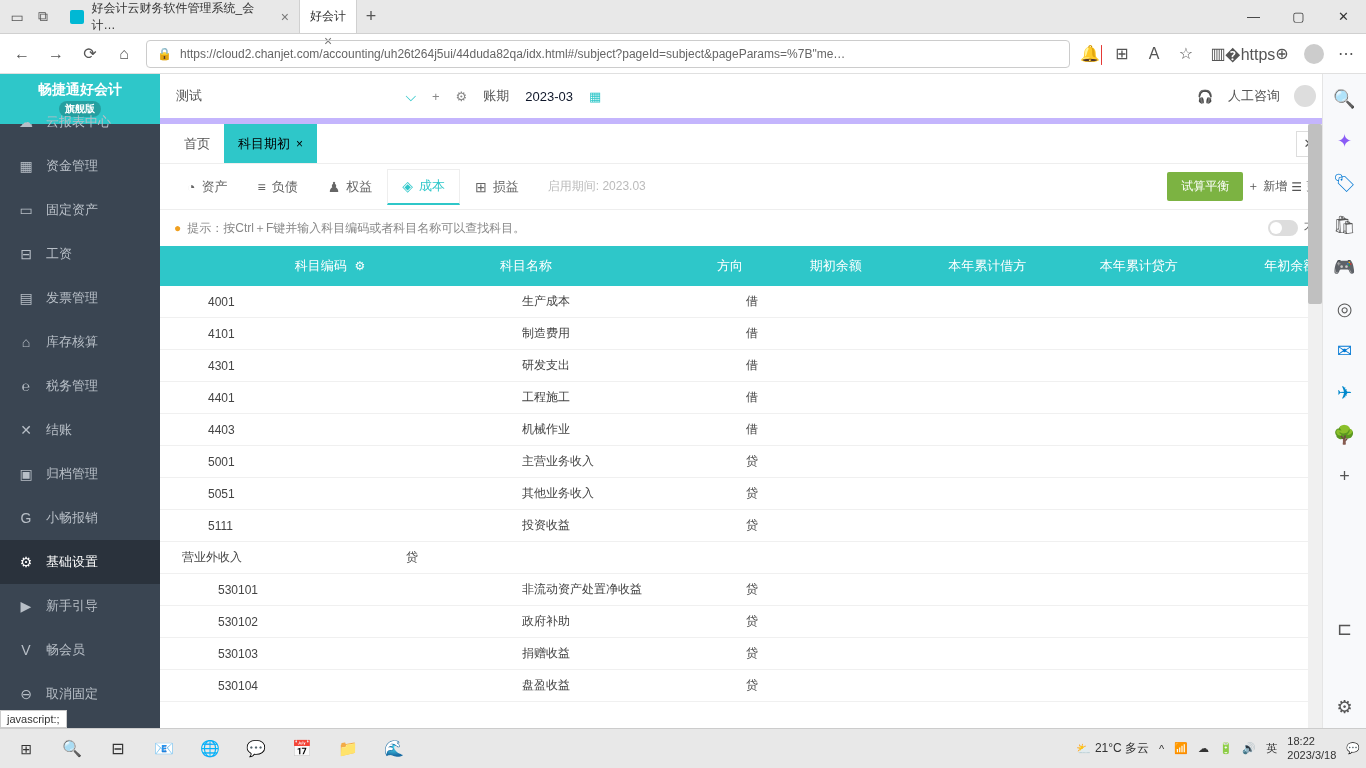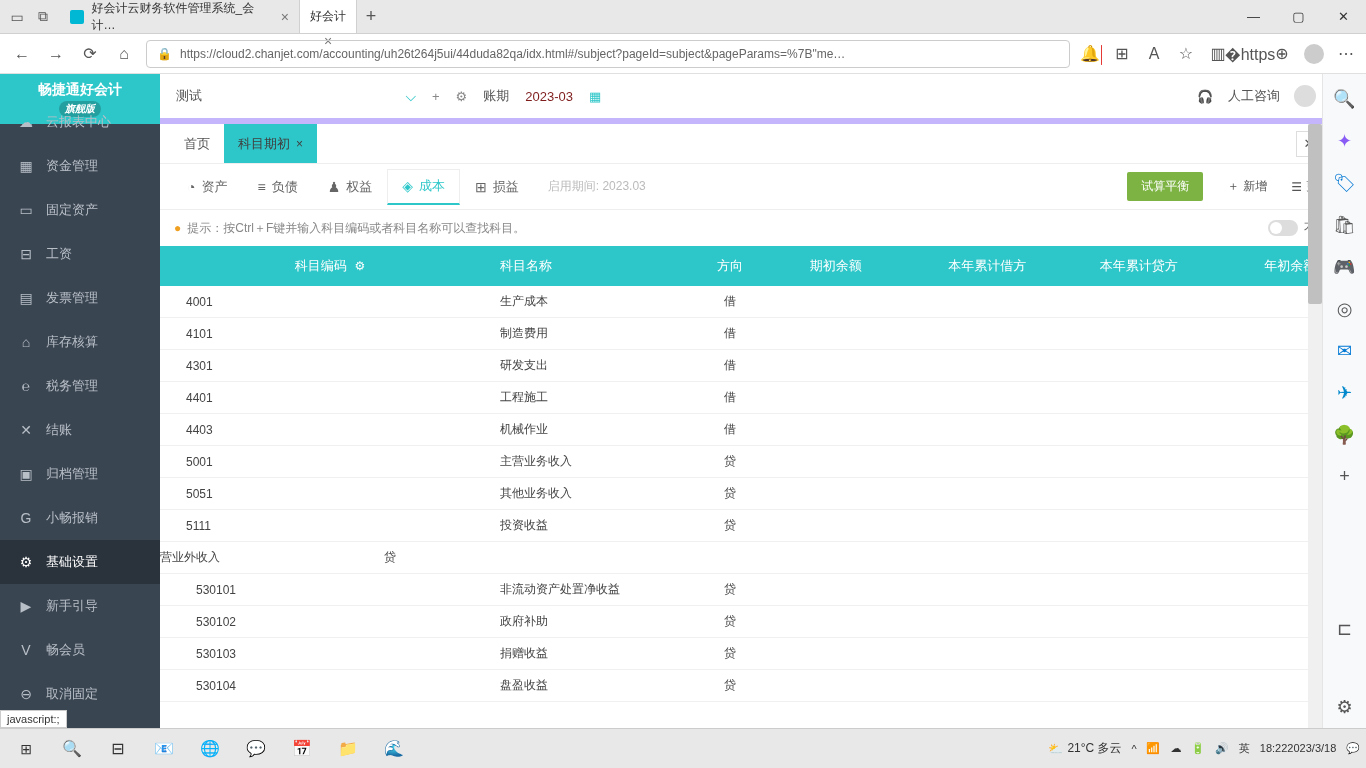--- a/index.html
+++ b/index.html
@@ -25,81 +25,81 @@
 .toolbar-right { display: flex; gap: 12px; align-items: center; }
 .toolbar-right span { width: 20px; height: 20px; display: flex; align-items: center; justify-content: center; color: #555; position: relative; }
 .badge-dot { position: absolute; bottom: -1px; right: -1px; width: 6px; height: 6px; background: #e53935; border-radius: 50%; }
 .avatar-circle { width: 24px; height: 24px; background: #ccc; border-radius: 50%; }
 
 
 .app { display: flex; height: calc(768px - 34px - 40px - 40px); }
 .sidebar { width: 160px; background: #3a4552; color: #b8bfc7; overflow: hidden; position: relative; }
 .sidebar-logo { height: 50px; background: #2ec7c9; color: #fff; display: flex; flex-direction: column; align-items: center; justify-content: center; font-size: 12px; font-weight: bold; }
 .sidebar-logo .logo-main { font-size: 14px; }
-.sidebar-logo .logo-sub { font-size: 10px; background: rgba(0,0,0,.2); padding: 1px 6px; border-radius: 8px; margin-top: 2px; font-style: italic; }
+.sidebar-logo .logo-sub { font-size: 10px; background: rgba(0,0,0,.2); padding: 1px 6px; border-radius: 8px; margin-top: 2px; }
 .sidebar-item { display: flex; align-items: center; height: 44px; padding: 0 18px; gap: 12px; font-size: 13px; cursor: pointer; }
 .sidebar-item.cut { margin-top: -24px; }
 .sidebar-item.active { background: #2a323c; color: #fff; }
 .sidebar-item .side-icon { width: 16px; height: 16px; display: inline-flex; align-items: center; justify-content: center; font-size: 14px; }
 
 .main { flex: 1; display: flex; flex-direction: column; background: #fff; overflow: hidden; }
 .app-header { height: 50px; border-bottom: 6px solid #c4b5fd; display: flex; align-items: center; padding: 0 16px; gap: 16px; font-size: 13px; color: #555; }
 .account-select { display: flex; align-items: center; gap: 8px; min-width: 240px; }
 .account-select .chev { color: #2ec7c9; font-size: 14px; }
 .header-icon { color: #888; cursor: pointer; }
 .header-right { margin-left: auto; display: flex; align-items: center; gap: 14px; }
 .user-block { display: flex; align-items: center; gap: 8px; }
 .user-block .ava { width: 22px; height: 22px; background: #ddd; border-radius: 50%; }
 
 .page-tabs { height: 40px; display: flex; align-items: center; padding: 0 10px; border-bottom: 1px solid #eee; position: relative; }
 .page-tab { padding: 0 14px; height: 100%; display: flex; align-items: center; font-size: 13px; color: #555; gap: 6px; cursor: pointer; }
-.page-tab.active { background: #2ec7c9; color: #404040; }
+.page-tab.active { background: #2ec7c9; color: #000000; }
 .page-tab .tab-x { font-size: 12px; }
 .page-tab-actions { margin-left: auto; display: flex; gap: 8px; }
 .page-tab-actions span { width: 26px; height: 26px; border: 1px solid #ddd; display: flex; align-items: center; justify-content: center; color: #555; font-size: 13px; }
 
 .subtabs-row { height: 46px; display: flex; align-items: center; padding: 0 12px; gap: 0; border-bottom: 1px solid #eee; position: relative; }
 .subtab { display: flex; align-items: center; gap: 6px; padding: 0 14px; height: 36px; font-size: 13px; color: #666; cursor: pointer; border: 1px solid transparent; }
 .subtab.active { color: #2ec7c9; border: 1px solid #eee; border-bottom: 2px solid #2ec7c9; background: #fff; }
 .subtab .sub-icon { font-size: 14px; }
 .startup-text { margin-left: 14px; font-size: 12px; color: #999; }
 .startup-text span { color: #bbb; }
-.subtab-right { margin-left: auto; display: flex; gap: 24px; align-items: center; font-size: 12px; color: #555; }
+.subtab-right { margin-left: auto; display: flex; gap: 4px; align-items: center; font-size: 12px; color: #555; }
 .btn-green { background: #7cb342; color: #fff; padding: 6px 14px; border-radius: 2px; cursor: pointer; }
 .link-btn { display: flex; align-items: center; gap: 4px; cursor: pointer; color: #555; }
 
 .hint-row { height: 36px; display: flex; align-items: center; padding: 0 14px; font-size: 12px; color: #888; justify-content: space-between; }
 .hint-row .hint-left { display: flex; align-items: center; gap: 6px; }
 .hint-row .warn-icon { color: #f0a020; }
 .toggle { width: 30px; height: 16px; border-radius: 8px; background: #ddd; position: relative; }
 .toggle::after { content: ''; position: absolute; width: 12px; height: 12px; background: #fff; border-radius: 50%; top: 2px; left: 2px; }
 .toggle-row { display: flex; align-items: center; gap: 6px; color: #666; }
 
 .table-header { height: 40px; background: #2ec7c9; color: #fff; display: flex; align-items: center; font-size: 13px; }
 .col-code { width: 340px; text-align: center; position: relative; }
 .col-name { width: 200px; }
 .col-dir { width: 60px; text-align: center; }
 .col-amt { flex: 1; text-align: center; }
 .gear-icon { margin-left: 4px; font-size: 12px; }
 
 .table-body { overflow-y: auto; flex: 1; }
-.table-row { height: 32px; display: flex; align-items: center; font-size: 12px; color: #444; border-bottom: 1px solid #f0f0f0; }
+.table-row { height: 32px; display: flex; align-items: center; font-size: 12px; color: #444; border-bottom: 1px solid #f0f0f0; padding-left: 22px; }
 .table-row .col-code { text-align: left; padding-left: 26px; }
 .table-row.indent .col-code { padding-left: 36px; }
 
 
 .edge-sidebar { position: absolute; right: 0; top: 74px; width: 44px; height: calc(768px - 74px - 40px); background: #f8f9fb; border-left: 1px solid #e5e5e5; display: flex; flex-direction: column; align-items: center; gap: 20px; padding-top: 14px; }
 .edge-sidebar span { font-size: 18px; color: #555; cursor: pointer; }
 
 
 .taskbar { position: absolute; bottom: 0; left: 0; right: 0; height: 40px; background: #e8e8e8; border-top: 1px solid #ccc; display: flex; align-items: center; padding: 0 6px; gap: 6px; }
 .task-icon { width: 40px; height: 32px; display: flex; align-items: center; justify-content: center; font-size: 16px; color: #333; cursor: pointer; }
 .task-icon.win { font-size: 14px; }
 .task-right { margin-left: auto; display: flex; align-items: center; gap: 10px; font-size: 11px; color: #333; }
-.task-time { display: flex; font-size: 11px; line-height: 1.2; }
+.task-time { display: flex; flex-direction: column; font-size: 11px; line-height: 1.2; }
 .weather { display: flex; align-items: center; gap: 4px; font-size: 12px; }
 
 .js-status { position: absolute; bottom: 40px; left: 0; background: #fff; border: 1px solid #ccc; padding: 2px 6px; font-size: 11px; color: #333; }
 
 .scrollbar-v { position: absolute; right: 44px; top: 124px; bottom: 40px; width: 14px; background: #f0f0f0; }
 .scrollbar-v .thumb { position: absolute; top: 0; width: 100%; height: 180px; background: #c0c0c0; border-radius: 2px; }
 </style>
 </head>
 <body>
 
@@ -220,21 +220,21 @@
 
     <div class="app-header">
       <div class="account-select">
         <span>测试</span>
         <span style="flex:1"></span>
         <span class="chev">⌵</span>
       </div>
       <span class="header-icon">+</span>
       <span class="header-icon">⚙</span>
       <span>账期</span>
-      <span style="color:#7f1d1d">2023-03</span>
+      <span style="color:#0f172a">2023-03</span>
       <span class="header-icon" style="color:#2ec7c9">▦</span>
       <div class="header-right">
         <span class="header-icon">🎧</span>
         <span>人工咨询</span>
         <div class="user-block">
           <span class="ava"></span>
           <span>用友</span>
         </div>
       </div>
     </div>

